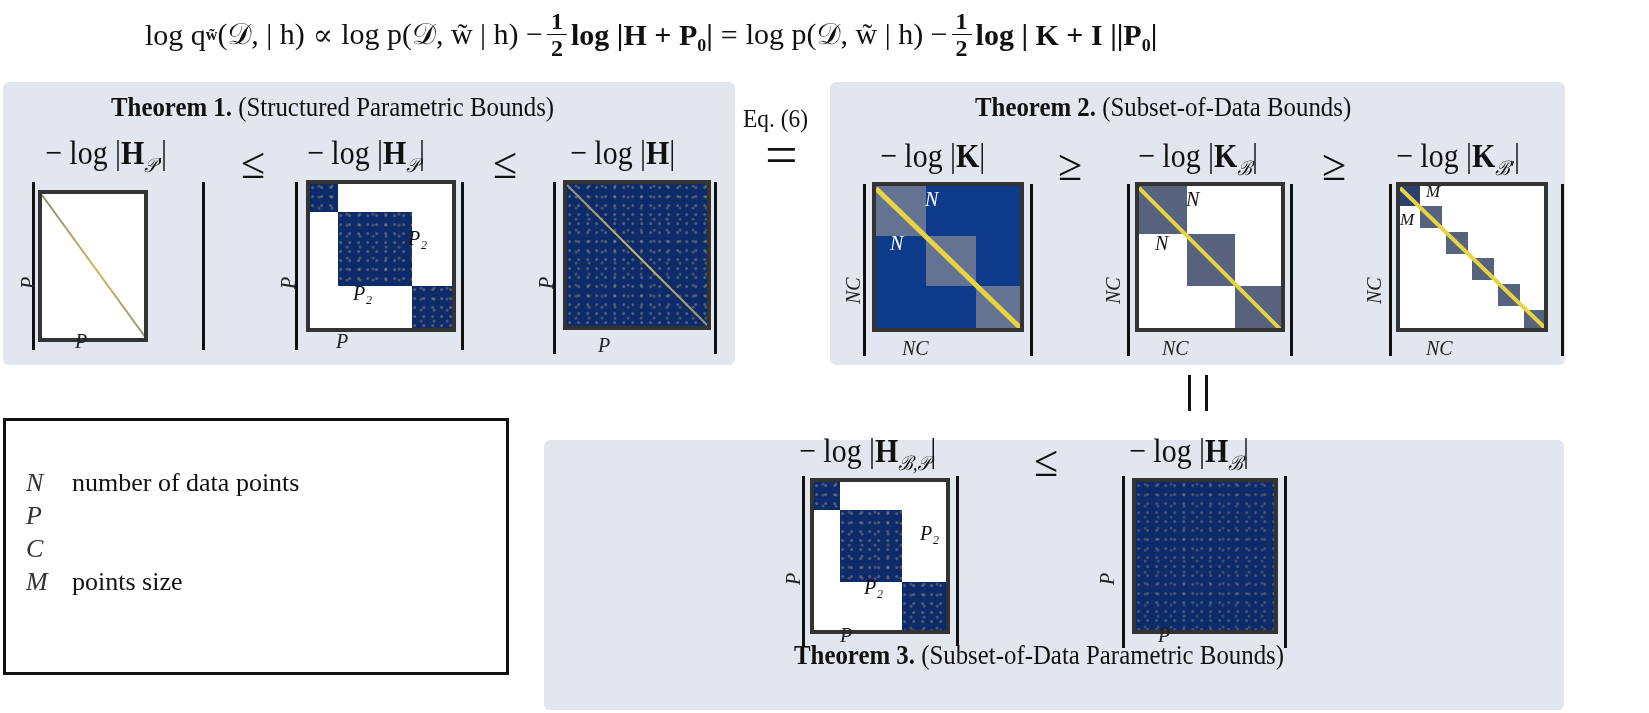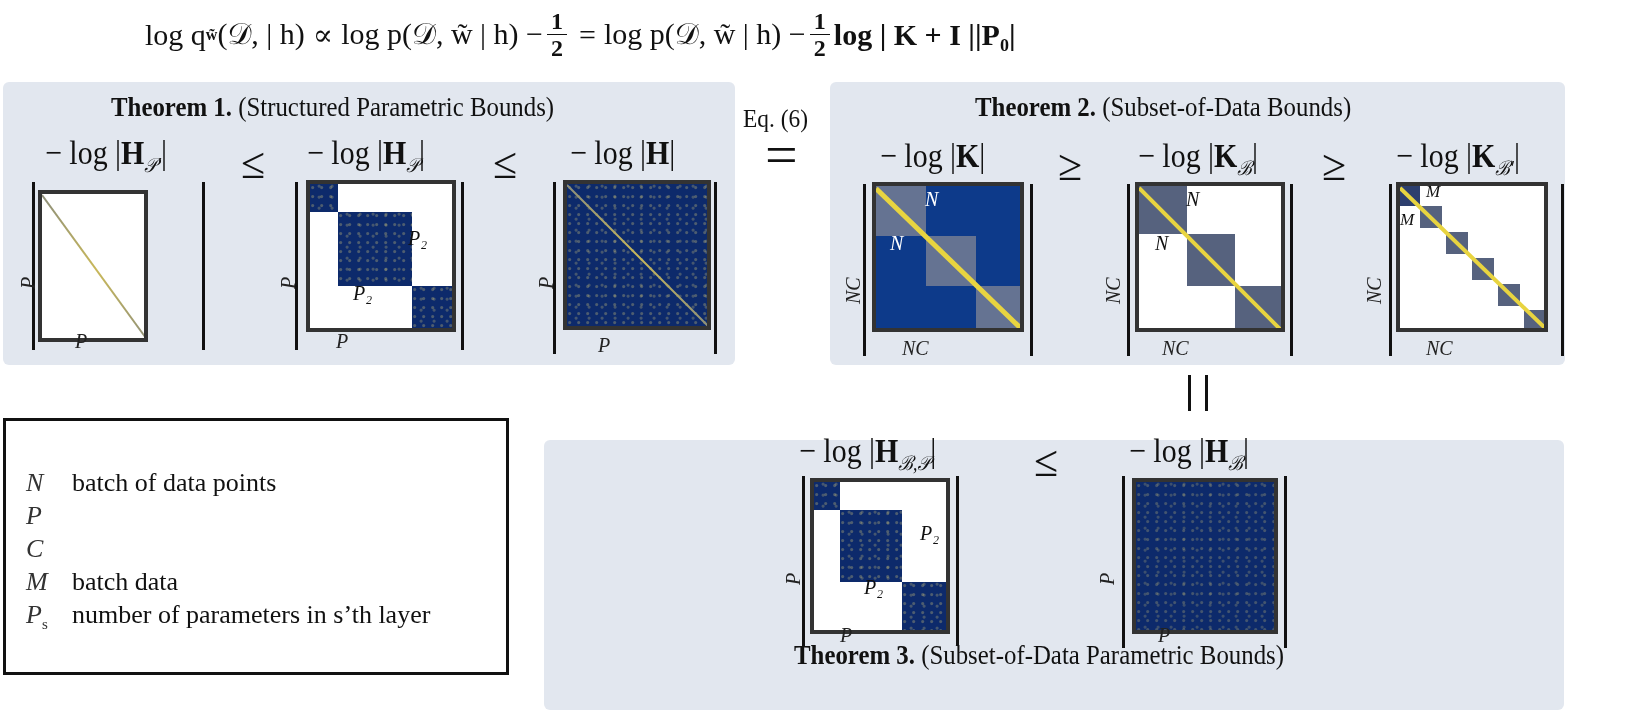--- a/index.html
+++ b/index.html
@@ -38,20 +38,21 @@
 <div class="abs eq-top">
   <span>log q</span>
     <sub style="font-size:16px;font-weight:bold">w̃</sub>
     <span>(𝒟, | h)</span>
   <span style="margin:0 8px">∝</span>
   <span>log p(𝒟, w̃ | h) −</span>
   <span class="frac">
       <span class="num">1</span>
       <span>2</span>
     </span>
+  <span style="font-weight:bold">log |H + P₀|</span>
   <span style="margin:0 8px">=</span>
   <span>log p(𝒟, w̃ | h) −</span>
   <span class="frac">
       <span class="num">1</span>
       <span>2</span>
     </span>
   <span style="font-weight:bold">log | K + I ||P₀|</span>
 </div>
 
 <div class="panel" style="left:3px;top:82px;width:732px;height:283px;">
@@ -150,35 +151,31 @@
   <div class="axlbl" style="left:596px;top:255px;">NC</div>
 </div>
 
 <div class="abs" style="left:1188px;top:375px;width:3px;height:36px;background:#111;"></div>
 <div class="abs" style="left:1205px;top:375px;width:3px;height:36px;background:#111;"></div>
 
 <div class="legend">
   <div style="padding-top:45px;">
     <div class="leg-row">
         <span class="leg-sym">N</span>
-        <span>batch of data points</span>
+        <span>number of data points</span>
       </div>
     <div class="leg-row">
         <span class="leg-sym">P</span>
       </div>
     <div class="leg-row">
         <span class="leg-sym">C</span>
       </div>
     <div class="leg-row">
         <span class="leg-sym">M</span>
-        <span>batch data</span>
-      </div>
-    <div class="leg-row">
-        <span class="leg-sym"><span>P</span><sub>s</sub></span>
-        <span>number of parameters in s’th layer</span>
+        <span>points size</span>
       </div>
   </div>
 </div>
 
 <div class="panel" style="left:544px;top:440px;width:1020px;height:270px;">
 
   <div class="mlabel" style="left:255px;top:-8px;"><span>− log |</span><b>H</b><sub>ℬ,𝒫</sub><span>|</span></div>
   <div class="detbar" style="left:258px;top:36px;height:170px;"></div>
   <div class="detbar" style="left:412px;top:36px;height:170px;"></div>
   <div class="matrix" style="left:266px;top:38px;width:140px;height:156px;">

